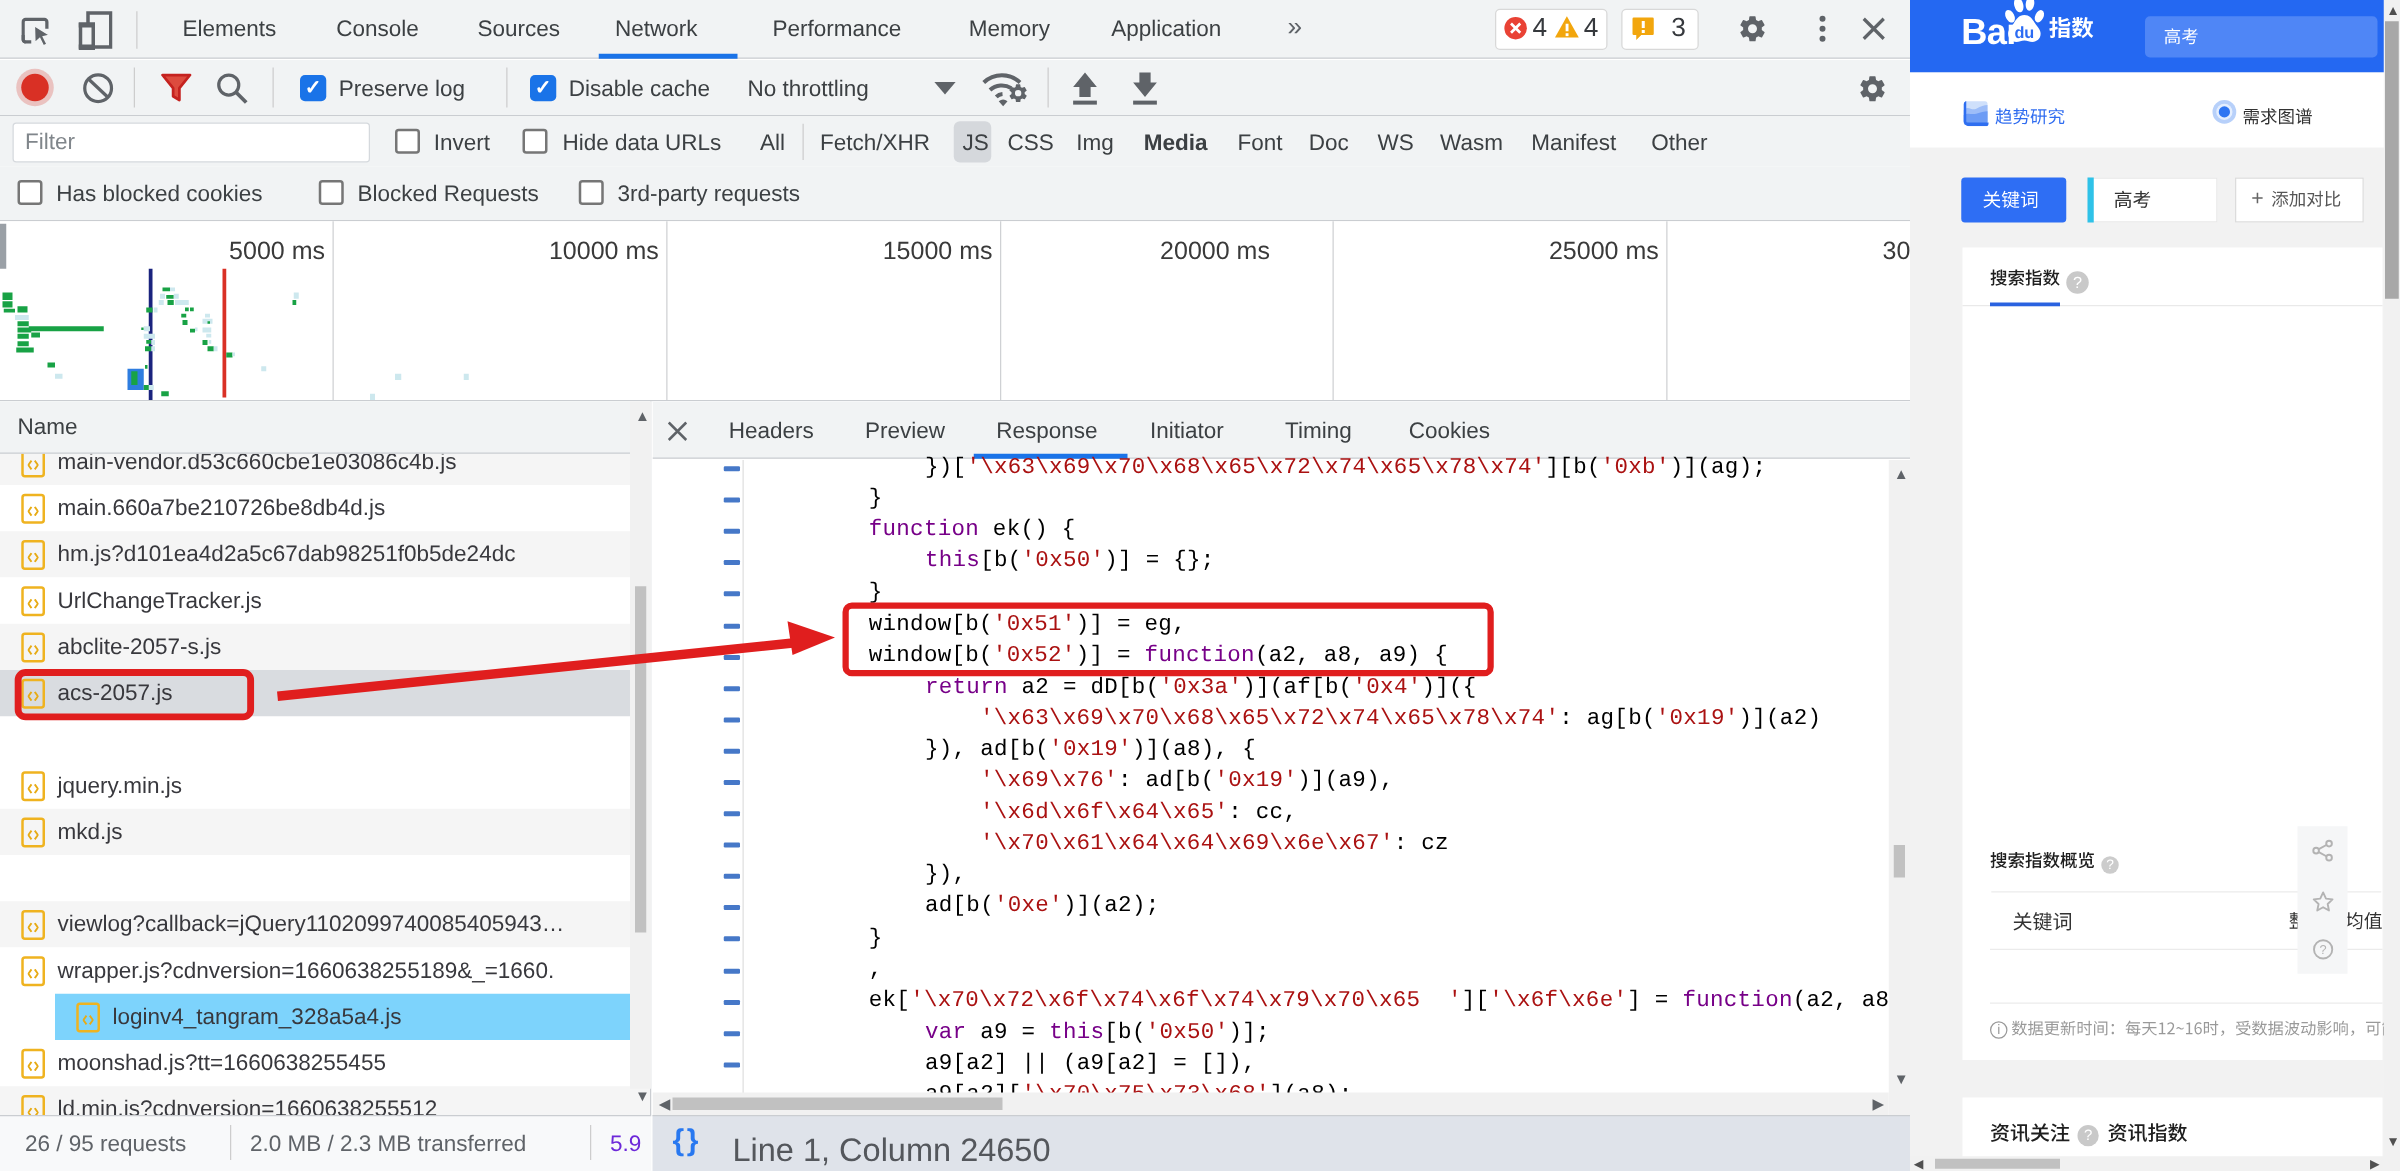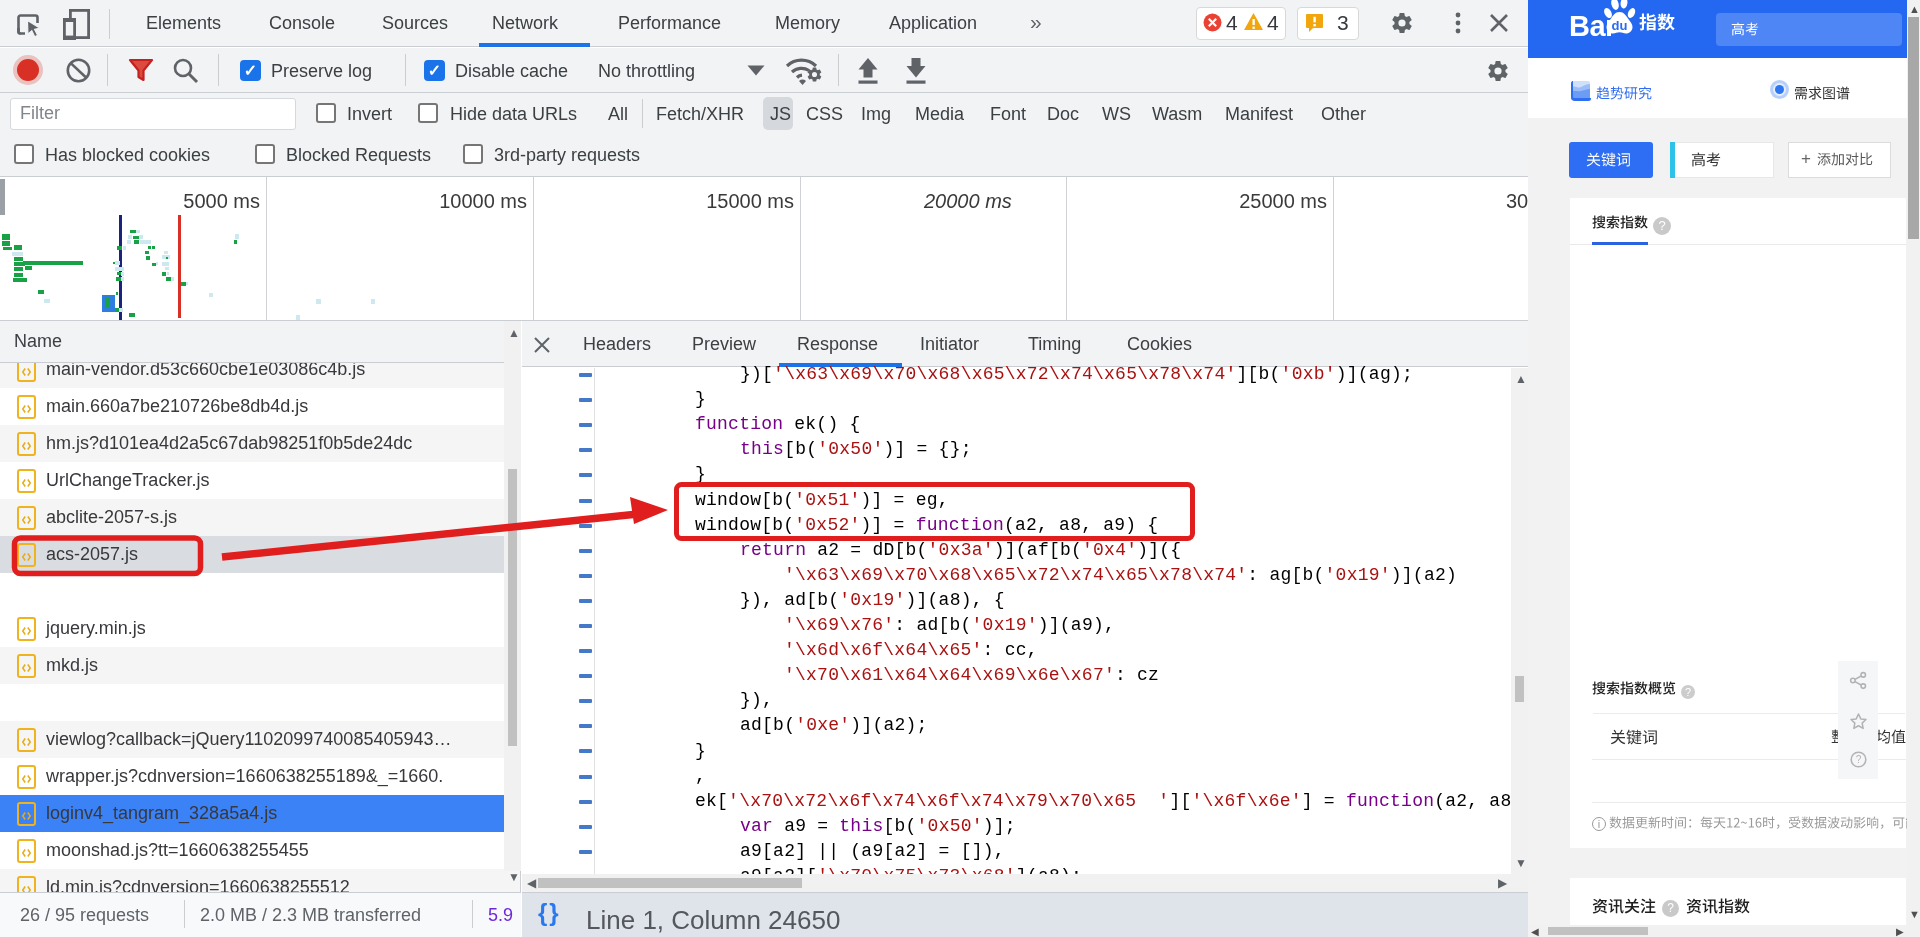--- a/index.html
+++ b/index.html
@@ -132,21 +132,21 @@
 <div class="txt" style="left:347px;top:104px;">Invert</div>
 <div class="cb" style="left:418px;top:103px;"></div>
 <div class="txt" style="left:450px;top:104px;">Hide data URLs</div>
 <div class="txt" style="left:608px;top:104px;">All</div>
 <div class="sep" style="left:642px;top:99px;height:29px;"></div>
 <div class="txt" style="left:656px;top:104px;">Fetch/XHR</div>
 <div class="abs" style="left:763px;top:97px;width:30px;height:33px;background:#d5d8dc;border-radius:5px;"></div>
 <div class="txt" style="left:770px;top:104px;">JS</div>
 <div class="txt" style="left:806px;top:104px;">CSS</div>
 <div class="txt" style="left:861px;top:104px;">Img</div>
-<div class="txt" style="left:915px;top:104px;">Media</div>
+<div class="txt" style="left:915px;top:104px;font-weight:bold;">Media</div>
 <div class="txt" style="left:990px;top:104px;">Font</div>
 <div class="txt" style="left:1047px;top:104px;">Doc</div>
 <div class="txt" style="left:1102px;top:104px;">WS</div>
 <div class="txt" style="left:1152px;top:104px;">Wasm</div>
 <div class="txt" style="left:1225px;top:104px;">Manifest</div>
 <div class="txt" style="left:1321px;top:104px;">Other</div>
 <div class="bar" style="top:133px;height:44px;border-bottom:1px solid #cacdd1;"></div>
 <div class="cb" style="left:14px;top:144px;"></div>
 <div class="txt" style="left:45px;top:145px;">Has blocked cookies</div>
 <div class="cb" style="left:255px;top:144px;"></div>
@@ -155,21 +155,21 @@
 <div class="txt" style="left:494px;top:145px;">3rd-party requests</div>
 <div class="abs" style="left:0;top:177px;width:1528px;height:143px;background:#fff;border-bottom:1px solid #cacdd1;"></div>
 <div class="gl" style="left:266px;"></div>
 <div class="gl" style="left:533px;"></div>
 <div class="gl" style="left:800px;"></div>
 <div class="gl" style="left:1066px;"></div>
 <div class="gl" style="left:1333px;"></div>
 <div class="glabel" style="left:116px;width:144px;text-align:right;">5000 ms</div>
 <div class="glabel" style="left:383px;width:144px;text-align:right;">10000 ms</div>
 <div class="glabel" style="left:650px;width:144px;text-align:right;">15000 ms</div>
-<div class="glabel" style="left:924px;width:144px;text-align:left;font-style:italic;">20000 ms</div>
+<div class="glabel" style="left:900px;width:144px;text-align:center;">20000 ms</div>
 <div class="glabel" style="left:1183px;width:144px;text-align:right;">25000 ms</div>
 <div class="glabel" style="left:1506px;width:144px;text-align:left;">30000 ms</div>
 <div class="abs" style="left:0;top:179px;width:5px;height:36px;background:#9aa0a6;"></div>
 <div class="abs" style="left:119px;top:215px;width:2.5px;height:105px;background:#1a237e;"></div>
 <div class="abs" style="left:178px;top:215px;width:3px;height:103px;background:#d93025;"></div>
 <div class="abs" style="left:102px;top:295px;width:13px;height:17px;background:#2e7de0;"></div>
 <div class="abs" style="left:105px;top:297px;width:5px;height:11px;background:#18a245;"></div>
 <div class="grect" style="left:2px;top:234px;width:8px;height:6px;background:#18a245;"></div>
 <div class="grect" style="left:2px;top:241px;width:8px;height:5px;background:#18a245;"></div>
 <div class="grect" style="left:3px;top:247px;width:9px;height:3px;background:#18a245;"></div>
@@ -282,21 +282,21 @@
             <path d="M3.2 0.5L0.7 4l2.5 3.5M5.8 0.5L8.3 4 5.8 7.5" stroke="#e7ab15" fill="none" stroke-width="1.5"></path>
           </svg></div>
         <div class="rtxt">viewlog?callback=jQuery1102099740085405943…</div>
       </div>
 <div class="row" style="top:437px;background:#fff;">
         <div class="jsicon"><svg width="9" height="8" viewBox="0 0 9 8" style="margin-top:6px">
             <path d="M3.2 0.5L0.7 4l2.5 3.5M5.8 0.5L8.3 4 5.8 7.5" stroke="#e7ab15" fill="none" stroke-width="1.5"></path>
           </svg></div>
         <div class="rtxt">wrapper.js?cdnversion=1660638255189&amp;_=1660.</div>
       </div>
-<div class="row" style="top:474px;background:#3b82f6;">
+<div class="row" style="top:474px;background:#7dd3fc;margin-left:44px;">
         <div class="jsicon"><svg width="9" height="8" viewBox="0 0 9 8" style="margin-top:6px">
             <path d="M3.2 0.5L0.7 4l2.5 3.5M5.8 0.5L8.3 4 5.8 7.5" stroke="#e7ab15" fill="none" stroke-width="1.5"></path>
           </svg></div>
         <div class="rtxt">loginv4_tangram_328a5a4.js</div>
       </div>
 <div class="row" style="top:511px;background:#fff;">
         <div class="jsicon"><svg width="9" height="8" viewBox="0 0 9 8" style="margin-top:6px">
             <path d="M3.2 0.5L0.7 4l2.5 3.5M5.8 0.5L8.3 4 5.8 7.5" stroke="#e7ab15" fill="none" stroke-width="1.5"></path>
           </svg></div>
         <div class="rtxt">moonshad.js?tt=1660638255455</div>

